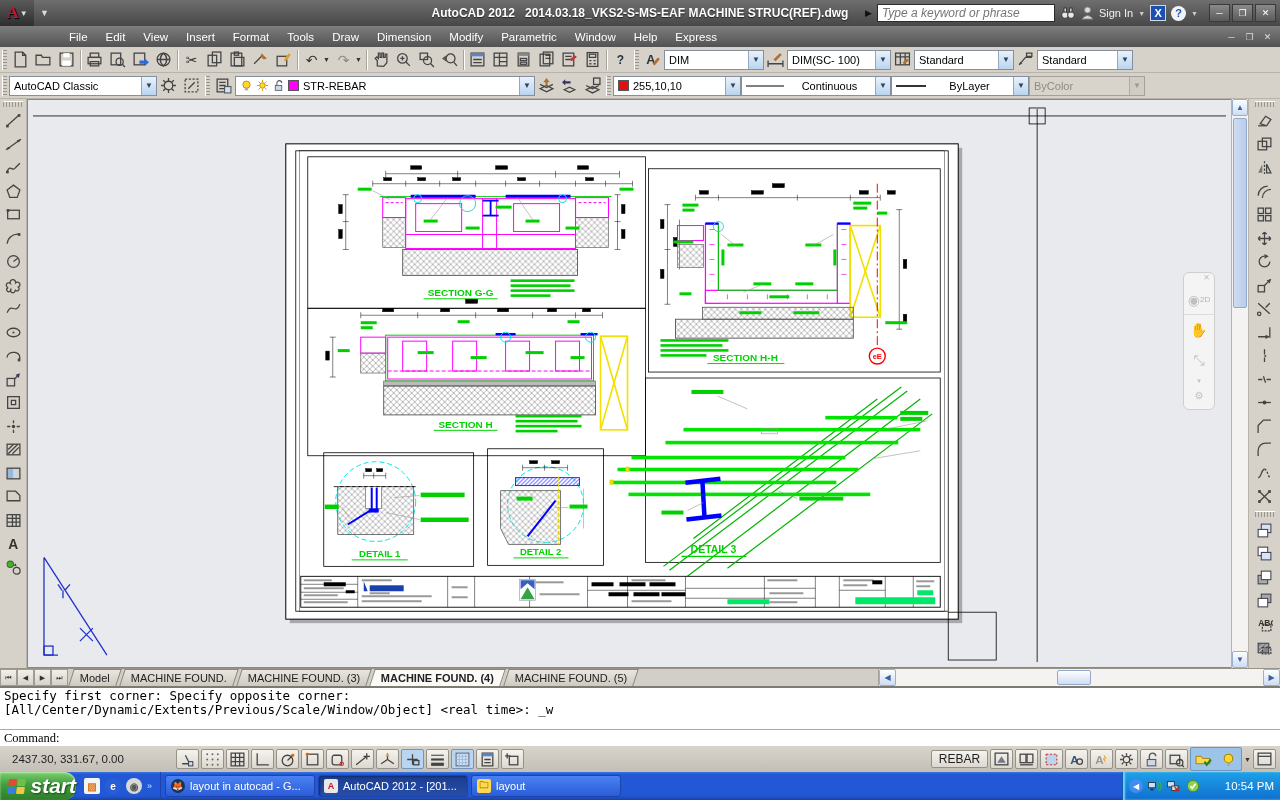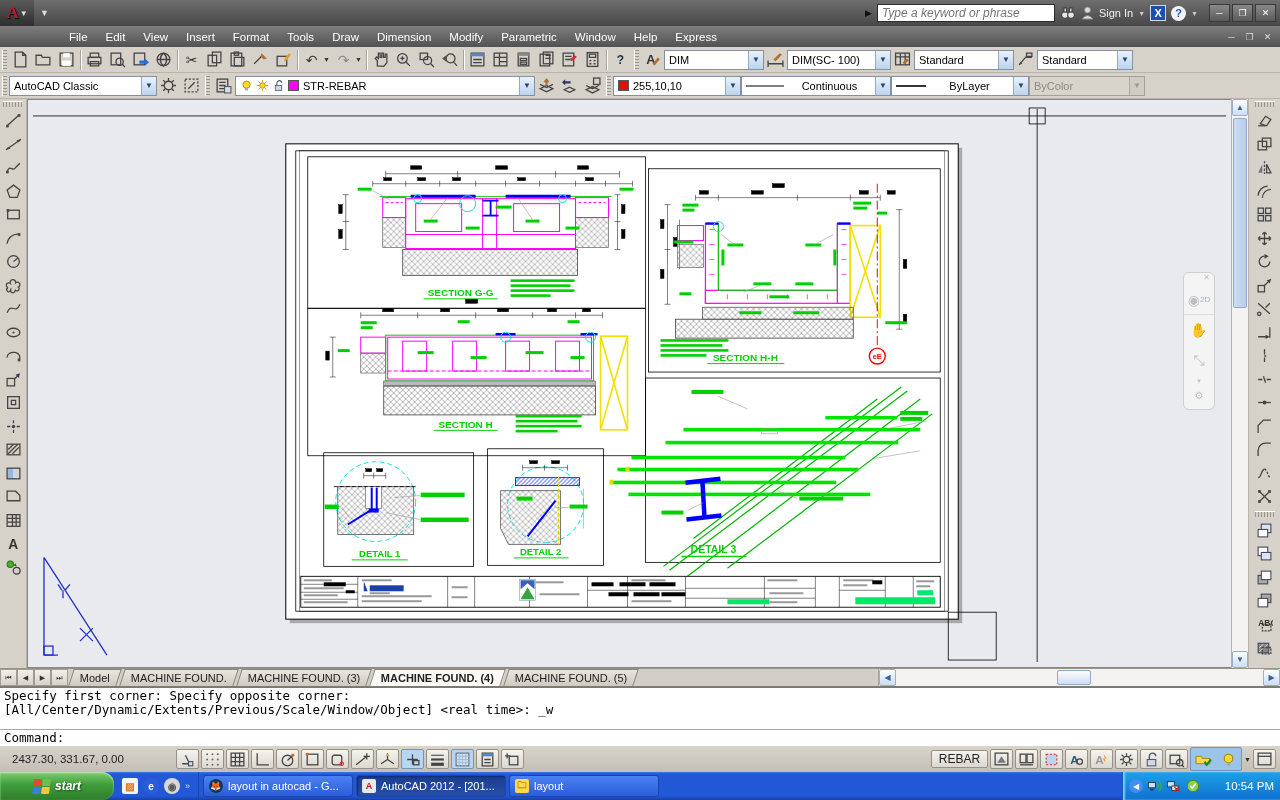--- a/index.html
+++ b/index.html
@@ -71,34 +71,34 @@
   .tab.active { background:#fbfaf6; font-weight:bold; }
   .hscroll { margin-left:auto; display:flex; align-items:center; width:402px; background:#f1f0ed; border-left:1px solid #a8a49c; }
   .htrack { flex:1; height:100%; position:relative; background:#f4f3f1; }
   .hthumb { position:absolute; left:44%; top:1px; bottom:1px; width:34px; background:linear-gradient(#fdfefe,#cfdcf3); border:1px solid #93a9c9; border-radius:2px; }
   .hbtn { width:17px; height:100%; background:linear-gradient(#fdfefe,#cfdcf3); border:1px solid #9ab0cf; border-radius:2px; color:#39629c; font-size:8px; display:flex; align-items:center; justify-content:center; }
 
   
   .cmdwin { height:60px; background:#fff; border-top:2px solid #7d7a72; font-family:"DejaVu Sans Mono",monospace; font-size:12.5px; color:#000; display:flex; flex-direction:column; }
   .cmdhist { padding:1px 4px; height:42px; }
   .cmdline { line-height:14px; white-space:pre; }
-  .cmdprompt { border-top:1px solid #aaa; padding:1px 4px; line-height:14px; }
+  .cmdprompt { border-top:1px solid #aaa; padding:1px 4px; line-height:14px;font-family:Liberation Serif, serif; }
 
   
   .statusbar { height:26px; background:linear-gradient(#d8d4cc,#c3bfb7); display:flex; align-items:center; padding:0 4px; gap:2px; }
   .coords { width:170px; font-size:11.5px; color:#222; padding-left:8px; }
   .stbtn { width:23px; height:20px; background:linear-gradient(#f5f3ee,#dcd8d0); border:1px solid #979289; border-radius:2px; display:flex; align-items:center; justify-content:center; }
   .stbtn.on { background:#b8d6f2; border-color:#6f96bd; }
   .st-right { margin-left:auto; display:flex; align-items:center; gap:2px; }
   .paperbtn { font-size:12px; padding:1px 7px; background:linear-gradient(#f5f3ee,#dcd8d0); border:1px solid #979289; border-radius:2px; color:#222; }
   .trayhl { display:flex; gap:2px; background:#9cc3e8; border:1px solid #6f96bd; border-radius:2px; padding:1px; }
 
   
   .taskbar { height:28px; background:linear-gradient(#3b77e0 0%, #2258d6 8%, #2258d6 85%, #1941a5 100%); display:flex; align-items:stretch; }
-  .startbtn { width:114px; background:linear-gradient(#7ece71, #3f9e3b 45%, #2f7d2b); border-radius:0 12px 12px 0; display:flex; align-items:center; justify-content:center; gap:5px; color:#fff; font-weight:bold; font-style:italic; font-size:12px; text-shadow:1px 1px 2px #1b4a18; box-shadow:inset 0 1px 2px #bfe8b4; }
+  .startbtn { width:76px; background:linear-gradient(#7ece71, #3f9e3b 45%, #2f7d2b); border-radius:0 12px 12px 0; display:flex; align-items:center; justify-content:flex-end; gap:5px; color:#fff; font-weight:bold; font-style:italic; font-size:21px; text-shadow:1px 1px 2px #1b4a18; box-shadow:inset 0 1px 2px #bfe8b4; }
   .winflag { width:17px; height:15px; display:grid; grid-template-columns:8px 8px; grid-template-rows:7px 7px; gap:1px; transform:skewX(-8deg); }
   .winflag div { border-radius:1px; }
   .ql { display:flex; align-items:center; gap:5px; padding:0 8px; border-right:1px solid #1c44ad; }
   .qlicon { width:16px; height:16px; border-radius:2px; display:flex; align-items:center; justify-content:center; font-size:10px; font-weight:bold; }
   .tasks { flex:1; display:flex; align-items:center; gap:3px; padding:0 4px; }
   .taskbtn { width:150px; height:22px; background:linear-gradient(#4a82f2,#2b5cd8); border:1px solid #1c44ad; border-radius:3px; color:#fff; display:flex; align-items:center; gap:5px; padding:0 5px; font-size:11px; white-space:nowrap; overflow:hidden; }
   .taskbtn.active { background:linear-gradient(#1b3d91,#274ea8); box-shadow:inset 1px 1px 2px #102a6b; }
   .ticon { width:14px; height:14px; border-radius:2px; flex:0 0 14px; display:flex; align-items:center; justify-content:center; font-size:9px; font-weight:bold; }
   .tray { width:158px; background:linear-gradient(#1ea0e8,#0f70cf); border-left:1px solid #0c5bb4; box-shadow:inset 2px 0 2px #7fd0f7; display:flex; align-items:center; gap:4px; padding:0 6px; color:#fff; }
   .trayico { width:15px; height:14px; display:flex; align-items:center; justify-content:center; }
@@ -108,20 +108,23 @@
 <body>
 
 <div class="app">
 
   <div class="titlebar">
     <div class="appbtn">
       <span class="alogo">A</span>
       <span class="appcaret">▼</span>
     </div>
     <span class="qat-caret">▼</span>
+    <div class="tb-title">
+      <span>AutoCAD 2012</span>&nbsp;&nbsp;&nbsp;<span>2014.03.18_VKS2-S-MS-EAF MACHINE STRUC(REF).dwg</span>
+    </div>
     <div class="tb-right">
       <span style="color:#111;font-size:9px">▶</span>
       <input class="searchbox" placeholder="Type a keyword or phrase" style="">
       <span class="tbicon">
         <svg width="16" height="14" viewBox="0 0 16 14">
             <circle cx="5" cy="9" r="3.4" fill="#e8e8e8" stroke="#333"></circle>
             <circle cx="11" cy="9" r="3.4" fill="#e8e8e8" stroke="#333"></circle>
             <rect x="4" y="2" width="2.4" height="4" fill="#e8e8e8" stroke="#333"></rect>
             <rect x="9.6" y="2" width="2.4" height="4" fill="#e8e8e8" stroke="#333"></rect>
           </svg>

